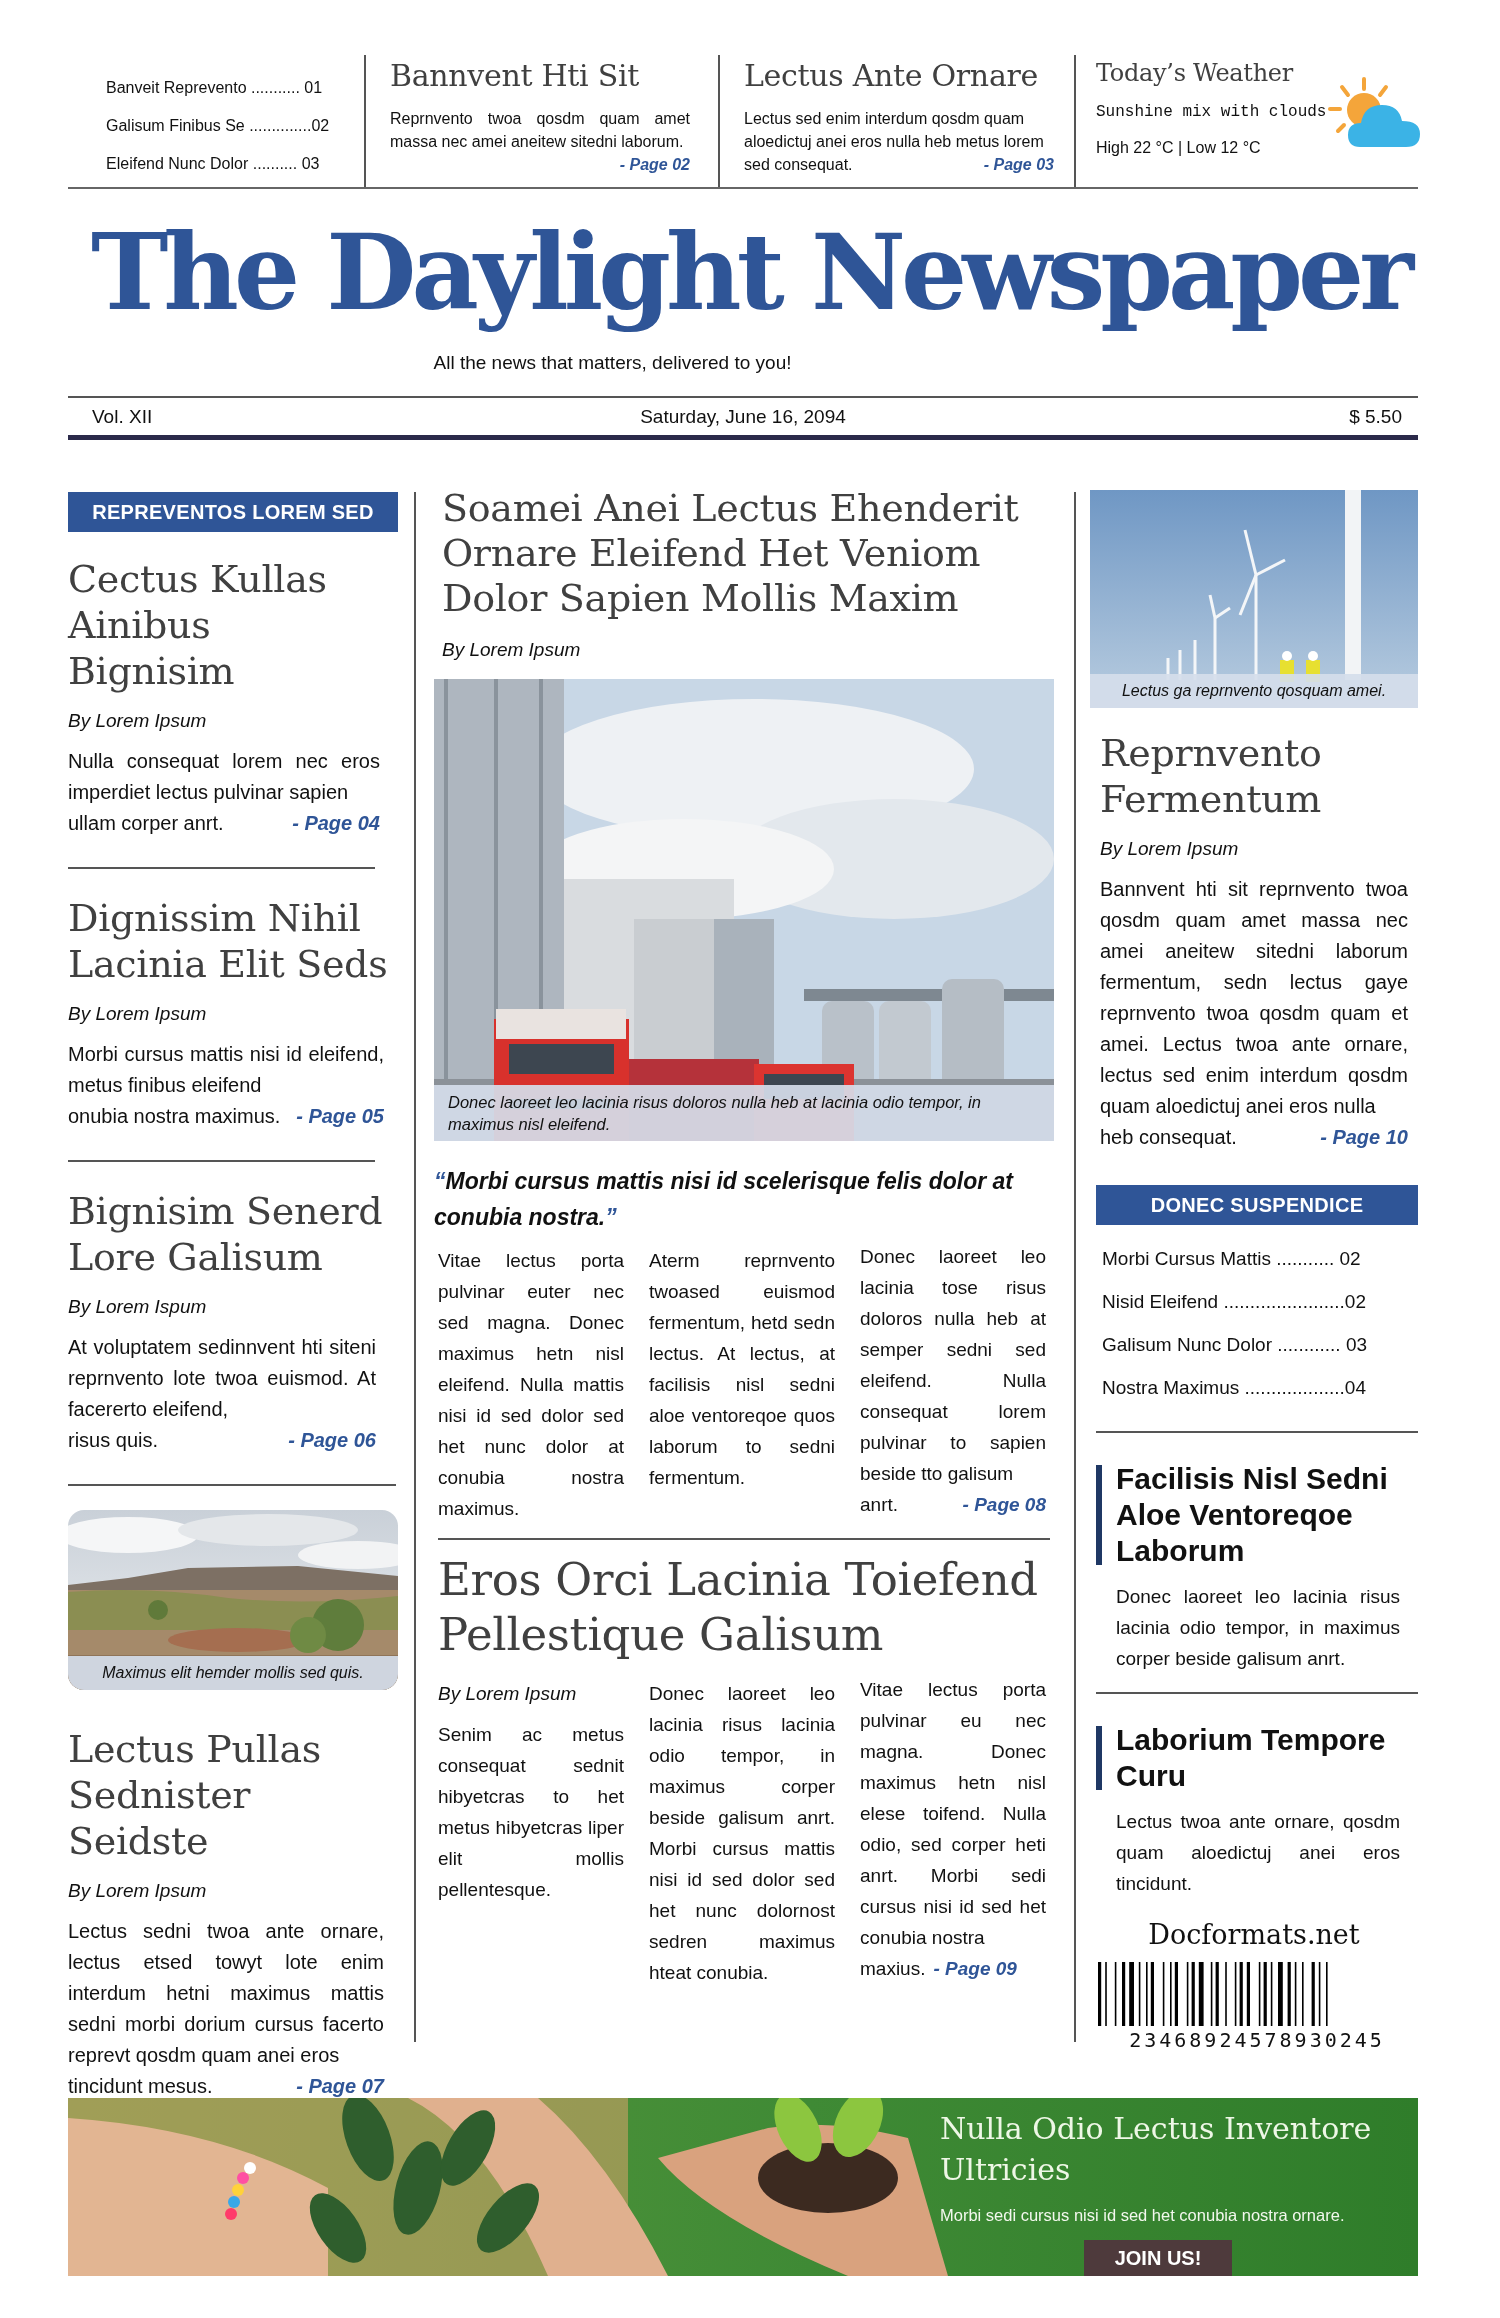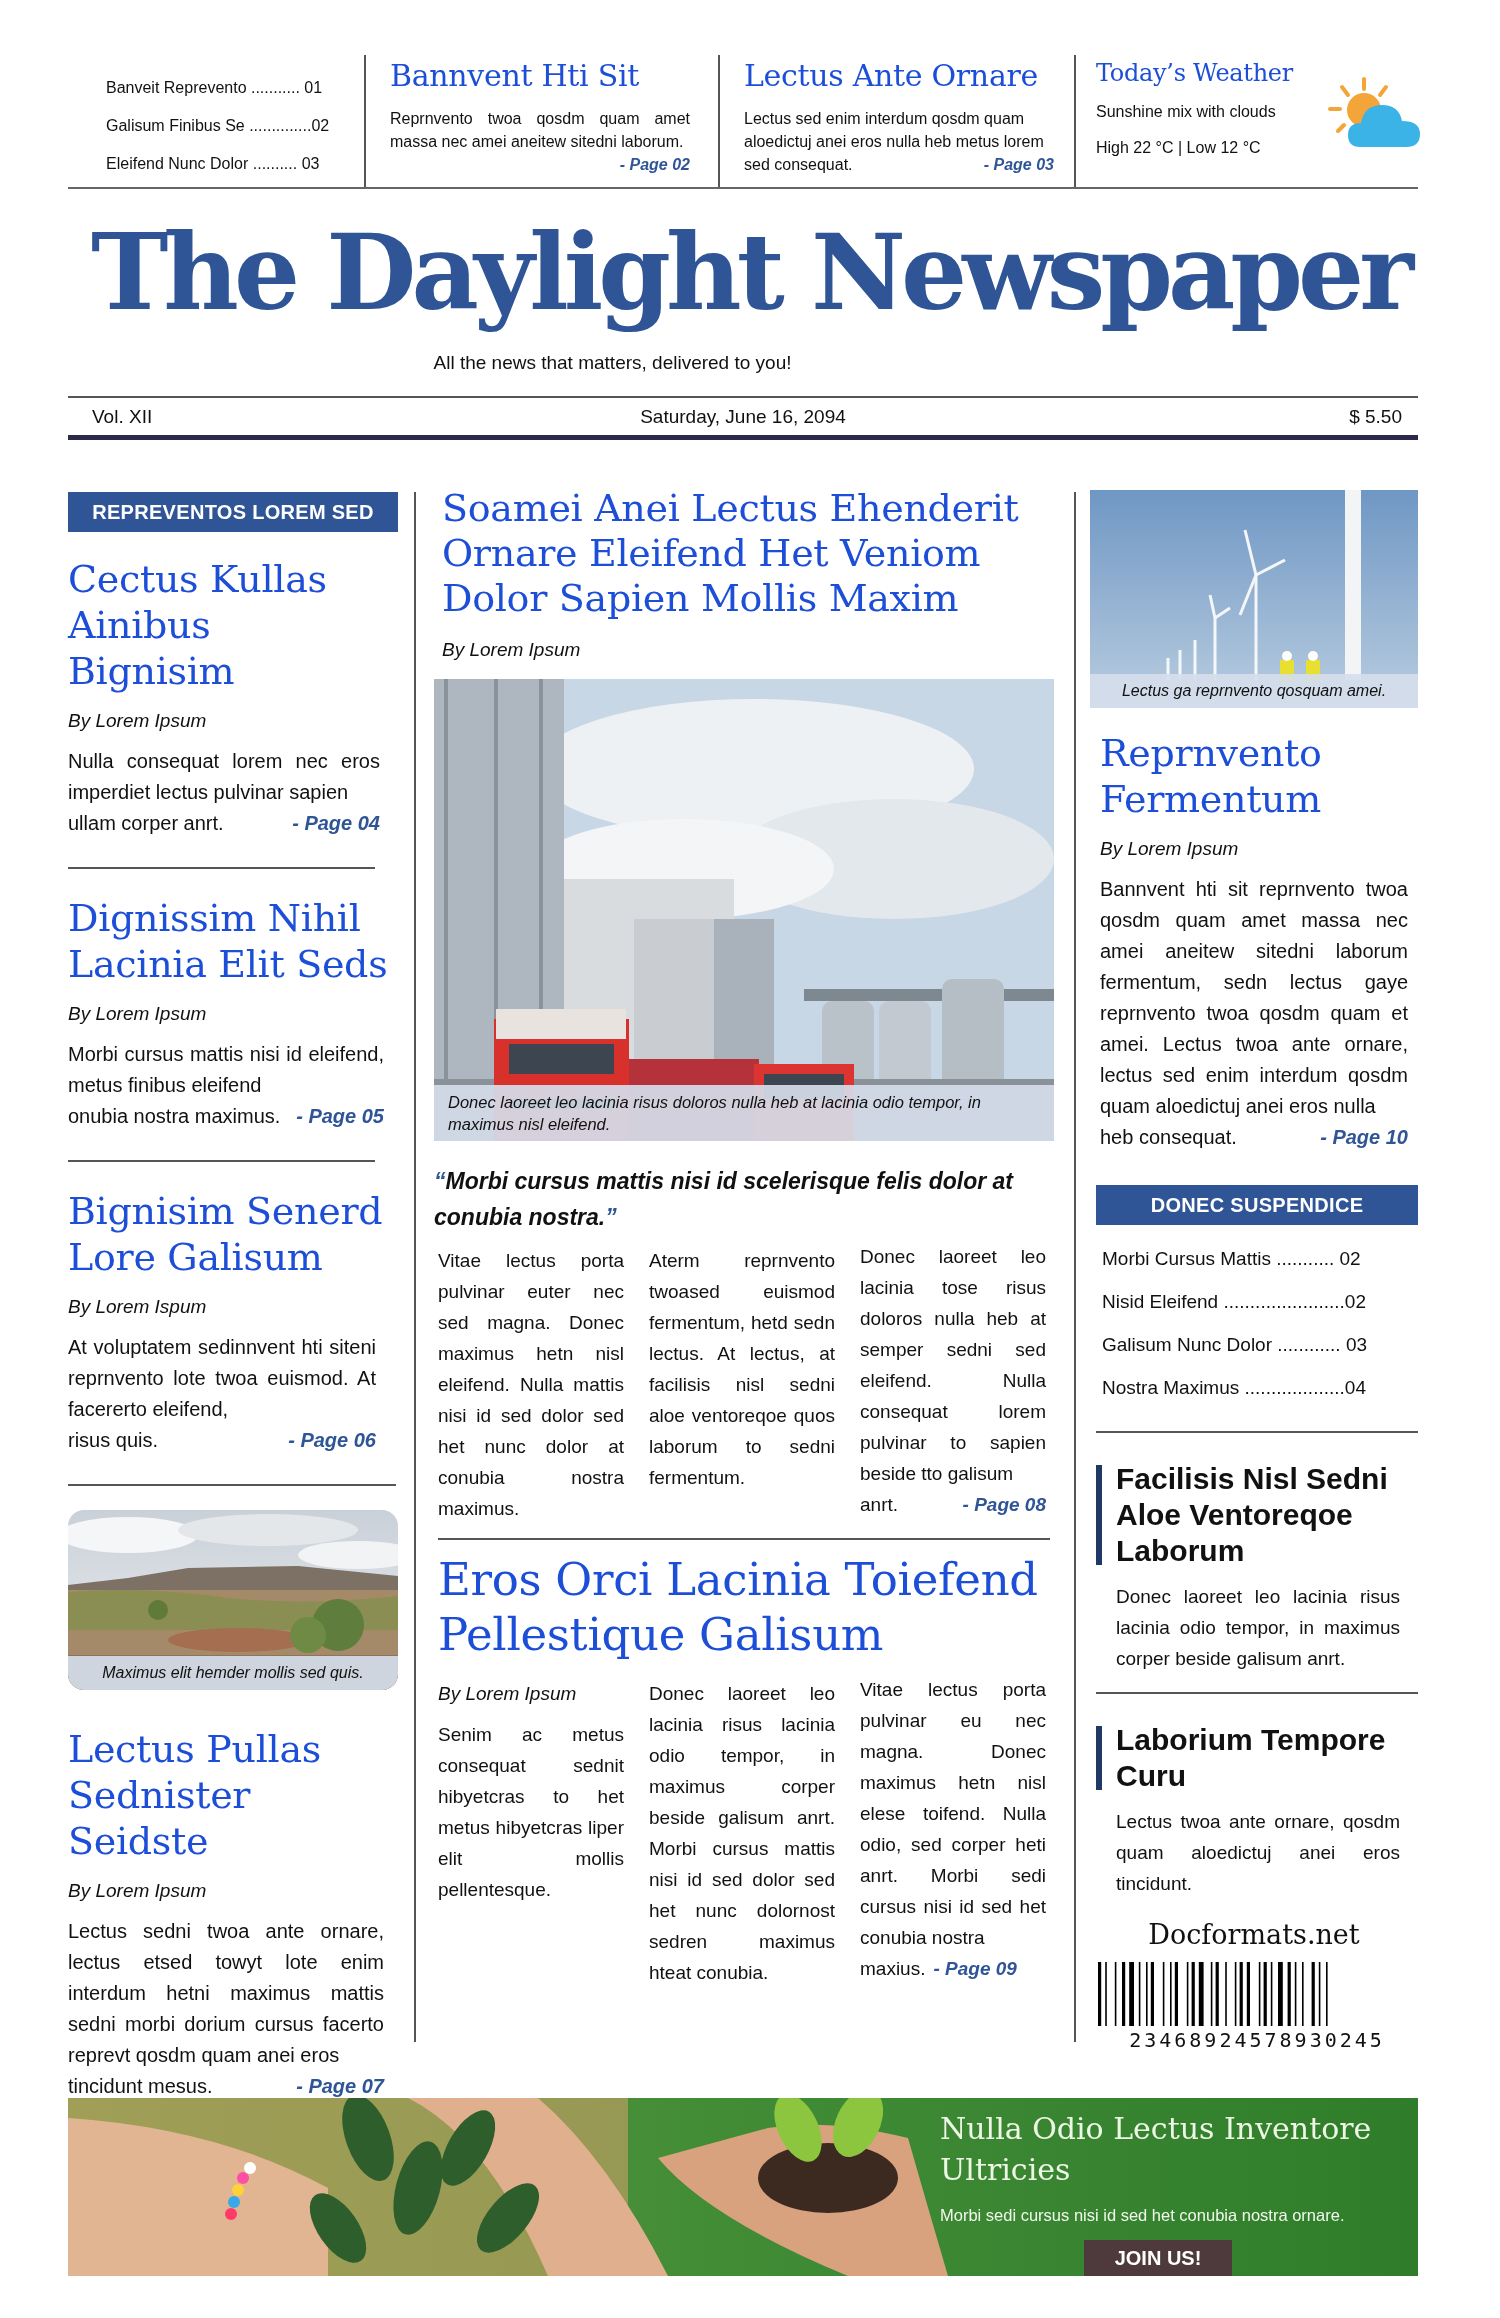--- a/index.html
+++ b/index.html
@@ -1,19 +1,19 @@
 <!DOCTYPE html>
 <html><head>
 <meta charset="utf-8">
 <style>
   * { box-sizing: border-box; margin: 0; padding: 0; }
   html, body { width: 1500px; height: 2318px; background: #ffffff; overflow: hidden; }
   body { position: relative; font-family: "Liberation Sans", sans-serif; color: #111; }
   .abs { position: absolute; }
-  .serif-head { font-family: "DejaVu Serif", serif; color: #1d4ed8; font-weight: normal; letter-spacing: -0.3px; }
+  .serif-head { font-family: "DejaVu Serif", serif; color: #404040; font-weight: normal; letter-spacing: -0.3px; }
   .body-text { font-family: "Liberation Sans", sans-serif; font-size: 20px; line-height: 31px; color: #111; text-align: justify; }
   .byline { font-family: "Liberation Sans", sans-serif; font-style: italic; font-size: 19px; color: #111; }
   .pageref { font-style: italic; font-weight: bold; color: #2f5597; }
   .pageref-line { display: flex; justify-content: space-between; }
   .vline { position: absolute; width: 2px; background: #555; }
   .hline { position: absolute; height: 2px; background: #555; }
   .toc-line { font-size: 16px; line-height: 38px; color: #111; white-space: nowrap; }
   .section-bar { background: #2f5597; color: #fff; font-weight: bold; font-size: 20px; text-align: center; height: 40px; line-height: 40px; letter-spacing: 0.3px; }
   .caption { background: rgba(213,221,234,0.92); font-style: italic; font-size: 16px; color: #111; padding: 6px 14px; line-height: 22px; }
   .img-block { overflow: hidden; position: relative; }
@@ -46,21 +46,21 @@
     <div class="serif-head" style="font-size:30px; line-height:42px;">Lectus Ante Ornare</div>
     <div class="body-text" style="font-size:16px; line-height:23px; margin-top:10px; text-align:left;">
       <span>Lectus sed enim interdum qosdm quam aloedictuj anei eros nulla heb metus lorem sed consequat.</span>
       <span class="pageref" style="float:right;">- Page 03</span>
     </div>
   </div>
   <div class="vline" style="left:1006px; top:0; height:132px;"></div>
 
   <div class="abs" style="left:1028px; top:0; width:322px; height:132px;">
     <div class="serif-head" style="font-size:24px; line-height:36px;">Today’s Weather</div>
-    <div style="font-size:16px; margin-top:12px;">Sunshine mix with clouds</div>
+    <div style="font-size:16px; margin-top:12px;font-family:Liberation Mono, monospace;">Sunshine mix with clouds</div>
     <div style="font-size:16px; margin-top:18px;">High 22 °C | Low 12 °C</div>
     <svg class="abs" style="left:230px; top:20px;" width="100" height="80" viewBox="0 0 100 80">
       <g stroke="#f4a53a" stroke-width="4" stroke-linecap="round">
         <line x1="38" y1="4" x2="38" y2="14"></line>
         <line x1="60" y1="12" x2="54" y2="20"></line>
         <line x1="16" y1="12" x2="22" y2="20"></line>
         <line x1="4" y1="34" x2="14" y2="34"></line>
         <line x1="12" y1="56" x2="18" y2="50"></line>
       </g>
       <circle cx="38" cy="35" r="17" fill="#f4a53a"></circle>

